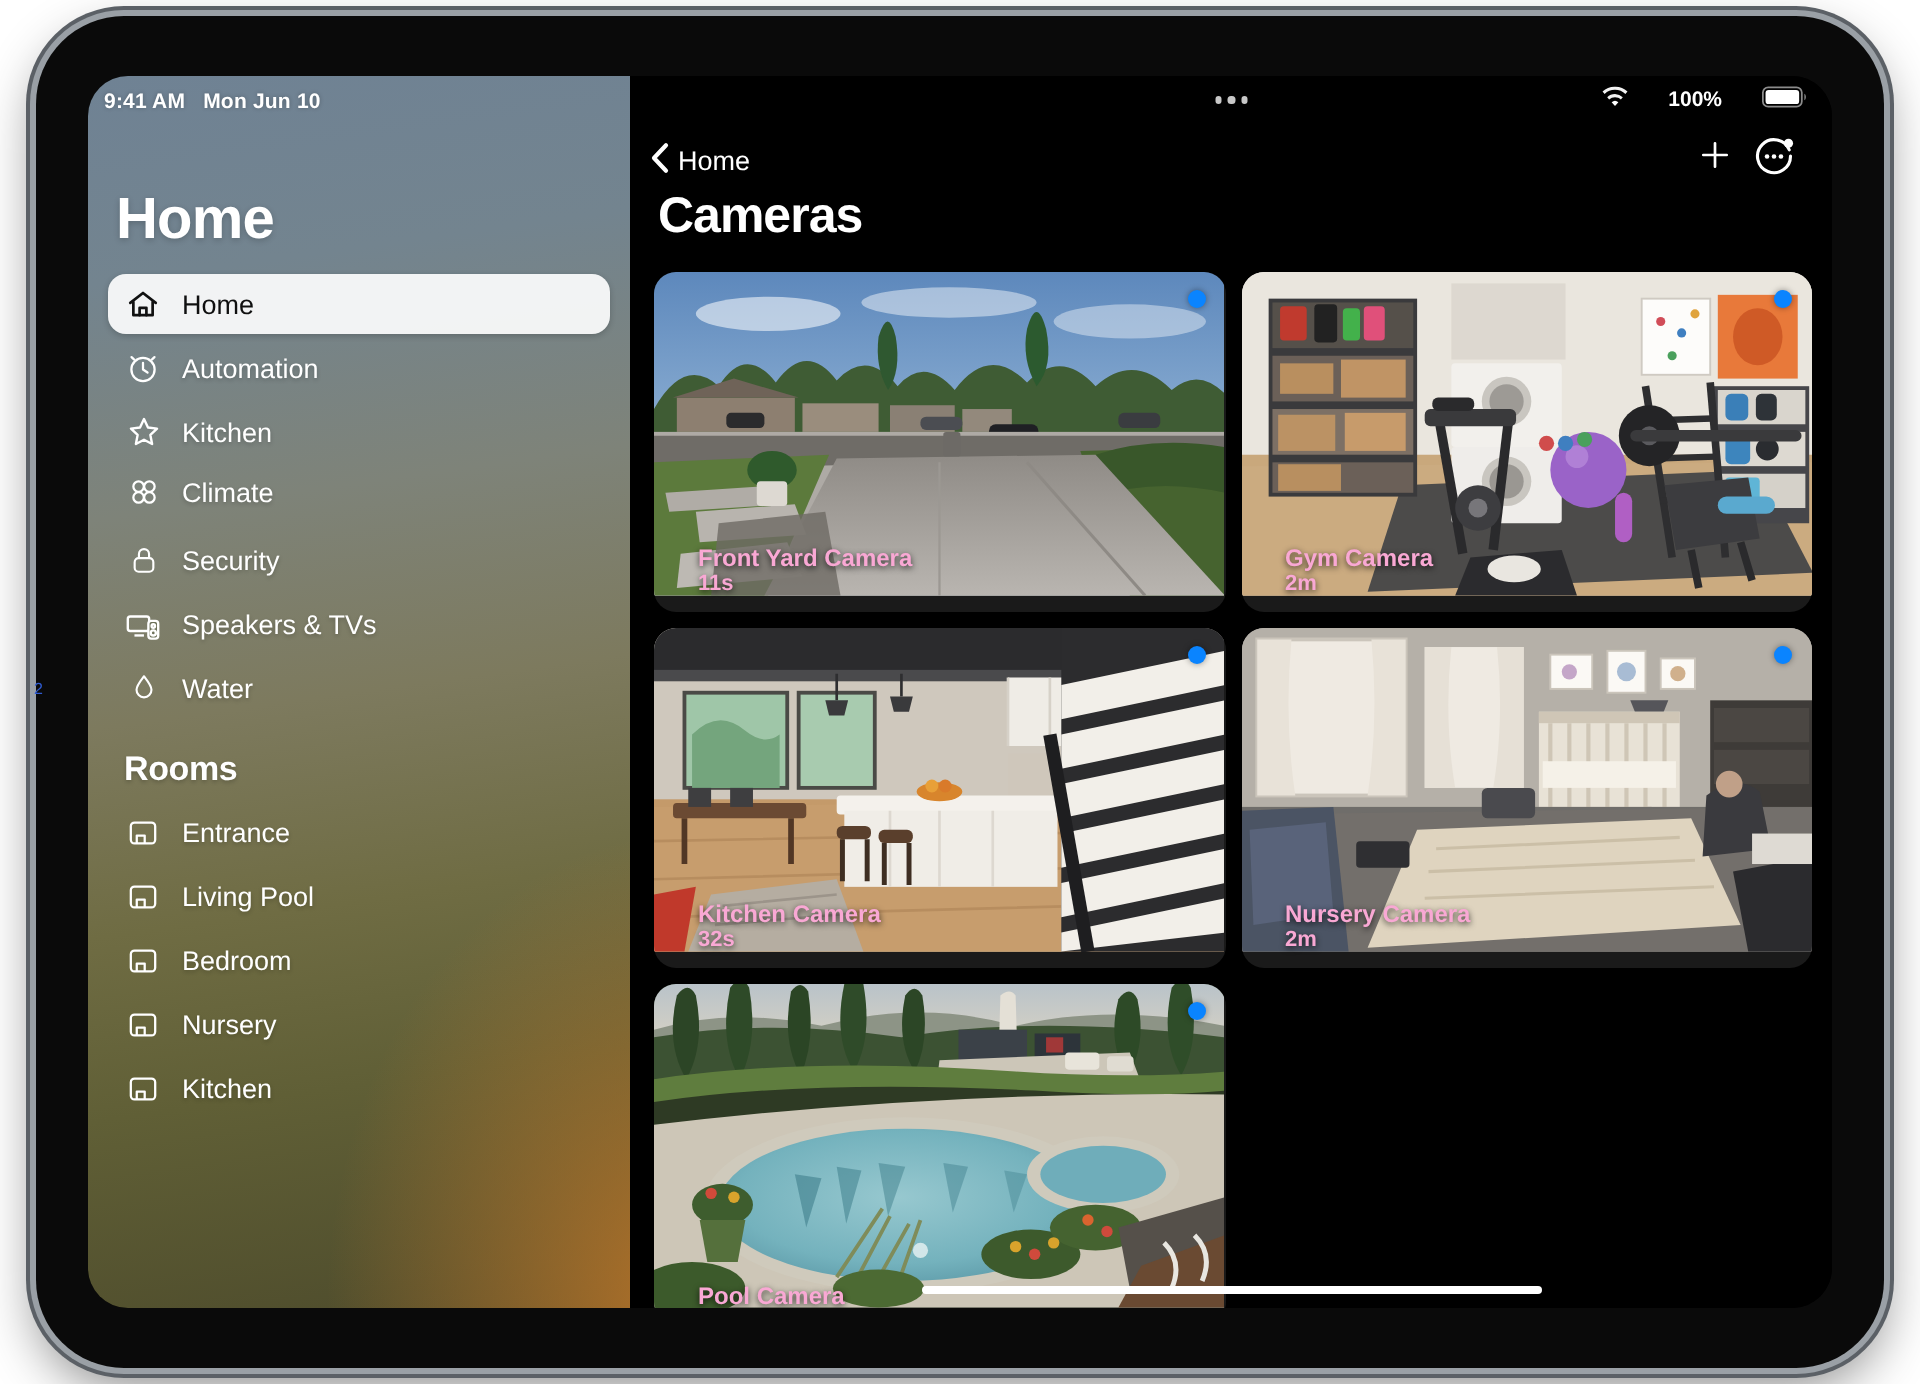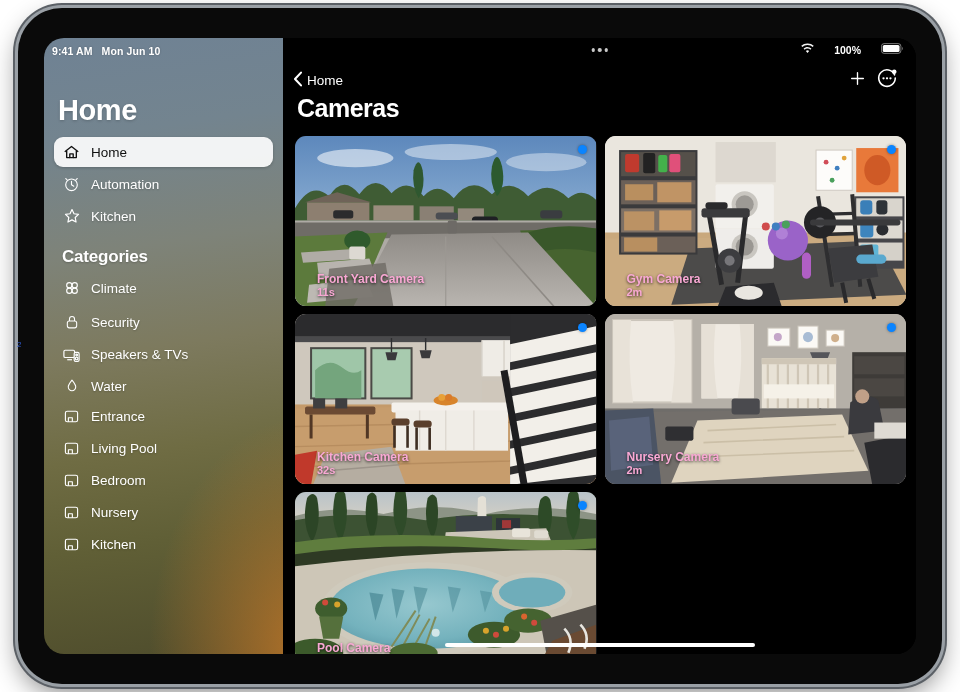--- a/index.html
+++ b/index.html
@@ -48,20 +48,21 @@
       radial-gradient(120% 70% at 110% 100%, rgba(196,120,40,.85) 0%, rgba(196,120,40,0) 55%),
       linear-gradient(172deg,
         #6f8294 0%,
         #73848f 16%,
         #7e8379 34%,
         #7d7a5e 50%,
         #6f6c43 66%,
         #605f36 80%,
         #4e4c2c 100%);
     overflow: hidden;
+    padding-left: 32px;
   }
   .status-bar-left {
     position: absolute;
     top: 7px;
     left: 8px;
     display: flex;
     gap: 9px;
     font-size: 10.5px;
     font-weight: bold;
     color: #fff;
@@ -286,21 +287,20 @@
 
         <div class="nav-row">
           <span class="ico">
             <svg width="18" height="18" viewBox="0 0 24 24" fill="none" stroke="#fff" stroke-width="1.6" stroke-linejoin="round">
               <path d="M12 3.4l2.65 5.6 6.05.78-4.45 4.2 1.15 6.02L12 17.16 6.6 20l1.15-6.02-4.45-4.2 6.05-.78z"></path>
             </svg>
           </span>
           <span>Kitchen</span>
         </div>
 
-        <div class="section-head">Categories</div>
 
         <div class="nav-row">
           <span class="ico">
             <svg width="18" height="18" viewBox="0 0 24 24" fill="none" stroke="#fff" stroke-width="1.5">
               <circle cx="8.4" cy="8.4" r="3.5"></circle>
               <circle cx="15.6" cy="8.4" r="3.5"></circle>
               <circle cx="8.4" cy="15.6" r="3.5"></circle>
               <circle cx="15.6" cy="15.6" r="3.5"></circle>
             </svg>
           </span>
@@ -341,20 +341,21 @@
 
         <div class="nav-row">
           <span class="ico">
             <svg width="16" height="16" viewBox="0 0 24 24" fill="none" stroke="#fff" stroke-width="1.6" stroke-linejoin="round">
               <path d="M12 3.2c3.2 4.2 5.6 7 5.6 10.1A5.6 5.6 0 0 1 12 19a5.6 5.6 0 0 1-5.6-5.7c0-3.1 2.4-5.9 5.6-10.1z"></path>
             </svg>
           </span>
           <span>Water</span>
         </div>
 
+        <div class="section-head">Rooms</div>
 
         <div class="nav-row">
           <span class="ico">
             <svg width="17" height="17" viewBox="0 0 24 24" fill="none" stroke="#fff" stroke-width="1.6" stroke-linejoin="round">
               <rect x="3.4" y="4.6" width="17.2" height="14.8" rx="2.6"></rect>
               <path d="M7.6 19.4v-5.6h5.6v5.6"></path>
             </svg>
           </span>
           <span>Entrance</span>
         </div>

